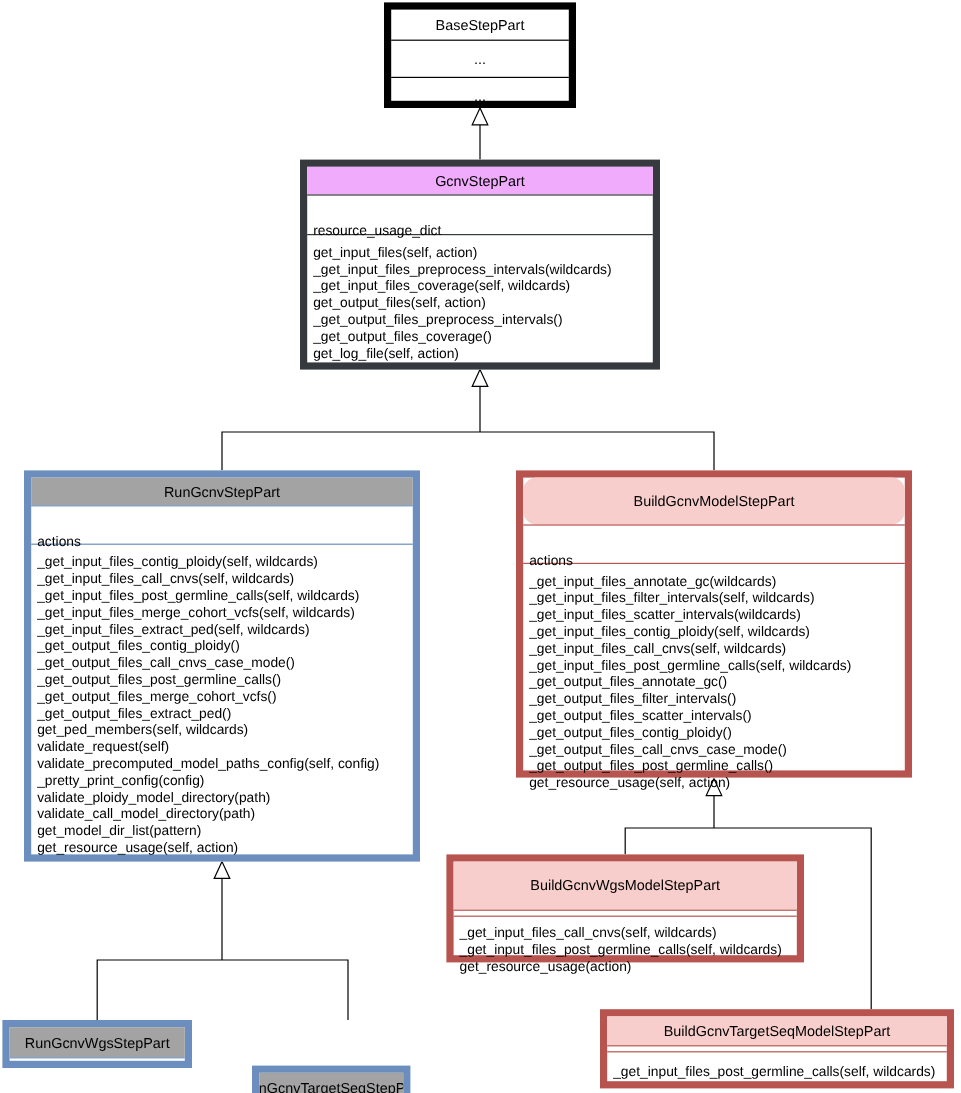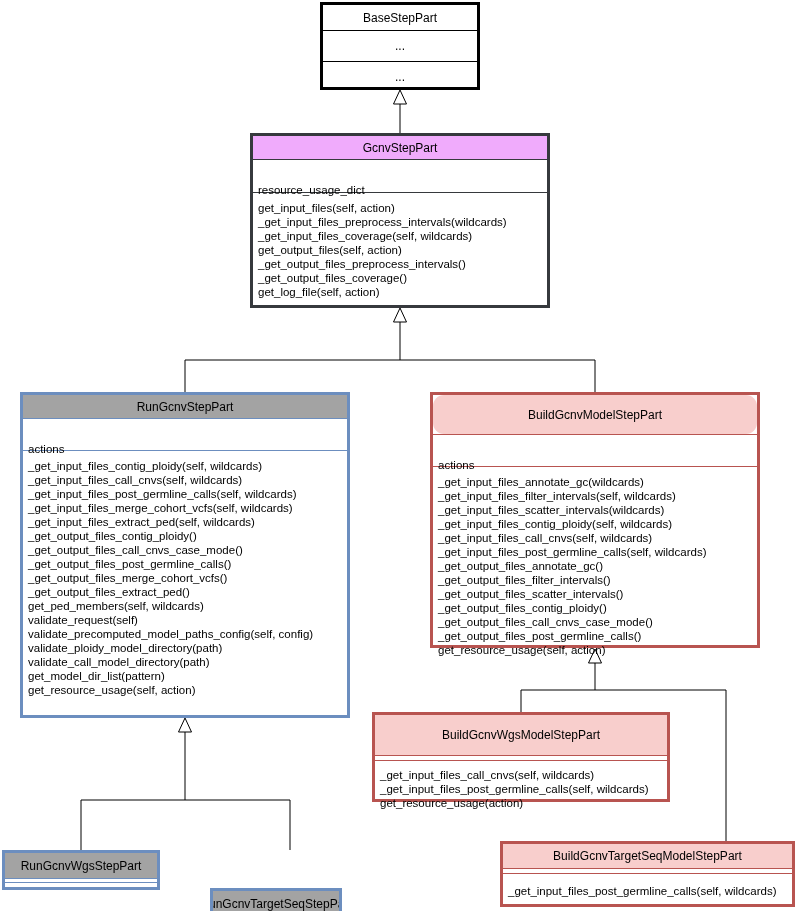--- a/index.html
+++ b/index.html
@@ -9,21 +9,21 @@
     background:#ffffff;
     font-family:"Liberation Sans", sans-serif;
     color:#000;
     overflow:hidden;
   }
   svg.connectors{position:absolute;left:0;top:0;pointer-events:none;}
   .uml{
     position:absolute;
     box-sizing:border-box;
     background:#ffffff;
-    border:3px solid #c4b5fd;
+    border:6px solid #c4b5fd;
     font-size:12px;
   }
   .uml .hdr{
     box-sizing:border-box;
     display:flex;align-items:center;justify-content:center;
     text-align:center;
     white-space:nowrap;
     overflow:hidden;
   }
   .uml .comp{
@@ -119,20 +119,21 @@
         <div class="member-line">_get_input_files_merge_cohort_vcfs(self, wildcards)</div>
         <div class="member-line">_get_input_files_extract_ped(self, wildcards)</div>
         <div class="member-line">_get_output_files_contig_ploidy()</div>
         <div class="member-line">_get_output_files_call_cnvs_case_mode()</div>
         <div class="member-line">_get_output_files_post_germline_calls()</div>
         <div class="member-line">_get_output_files_merge_cohort_vcfs()</div>
         <div class="member-line">_get_output_files_extract_ped()</div>
         <div class="member-line">get_ped_members(self, wildcards)</div>
         <div class="member-line">validate_request(self)</div>
         <div class="member-line">validate_precomputed_model_paths_config(self, config)</div>
+        <div class="member-line">_pretty_print_config(config)</div>
         <div class="member-line">validate_ploidy_model_directory(path)</div>
         <div class="member-line">validate_call_model_directory(path)</div>
         <div class="member-line">get_model_dir_list(pattern)</div>
         <div class="member-line">get_resource_usage(self, action)</div>
       </div>
   </div>
 
   <div class="uml theme-pink" style="left:430px;top:392px;width:330px;height:256px;">
     <div class="hdr" style="height:39px;border-radius:11px;">BuildGcnvModelStepPart</div>
     <div class="comp attrs" style="height:32px;">

